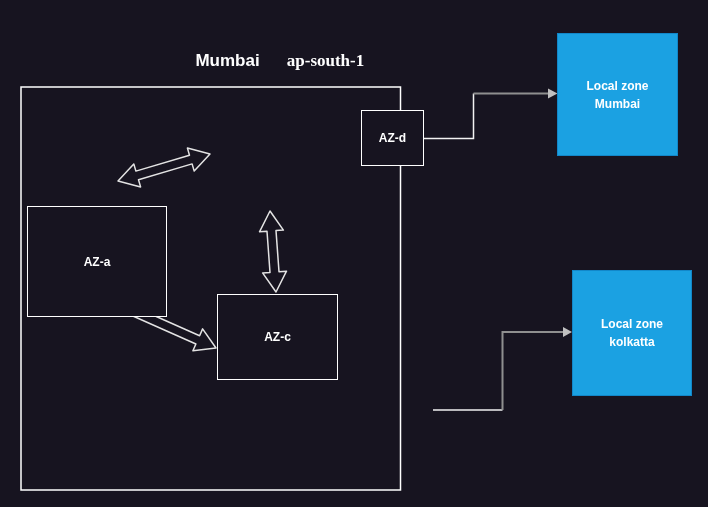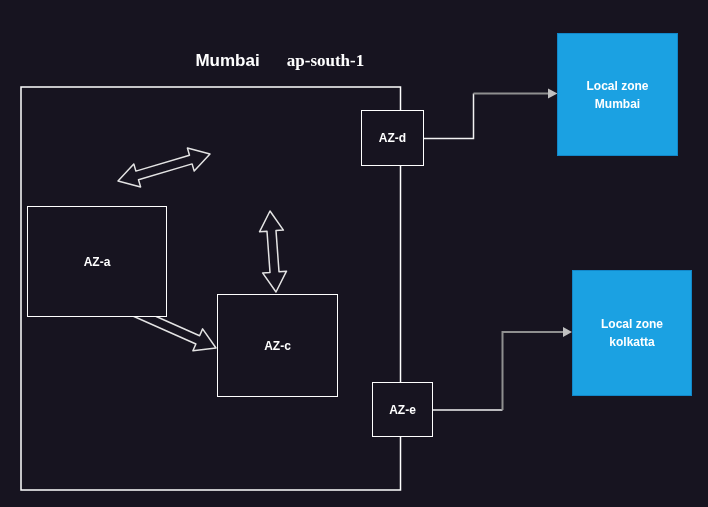--- a/index.html
+++ b/index.html
@@ -52,21 +52,21 @@
     position:absolute;
     color:var(--label-text);
     font-size:17px;
     font-weight:bold;
     text-align:center;
     z-index:2;
     line-height:1.35;
   }
   #node-az-a{left:27px;top:178px;width:140px;height:111px;margin-top:28px;}
   #node-az-b{left:209px;top:97px;width:121px;height:112px;}
-  #node-az-c{left:217px;top:294px;width:121px;height:103px;}
+  #node-az-c{left:217px;top:294px;width:121px;height:86px;}
   #node-az-d{left:361px;top:110px;width:63px;height:56px;}
   #node-az-e{left:372px;top:382px;width:61px;height:55px;}
   #node-delhi{left:557px;top:33px;width:121px;height:123px;}
   #node-kolkatta{left:572px;top:270px;width:120px;height:126px;}
   #label-city{left:190px;top:50px;width:75px;}
   #label-region{left:283px;top:50px;width:85px;font-family:Liberation Serif, serif;}
   #label-distance{left:66px;top:105px;width:80px;}
 </style>
 </head>
 <body>
@@ -95,23 +95,20 @@
 
   <div class="node az-box" id="node-az-a">
     <span>AZ-a</span>
   </div>
   <div class="node az-box" id="node-az-c">
     <span>AZ-c</span>
   </div>
   <div class="node az-box" id="node-az-d">
     <span>AZ-d</span>
   </div>
-  <div class="node az-box" id="node-az-e">
-    <span>AZ-e</span>
-  </div>
 
   <div class="node local-zone" id="node-delhi">
     <span>Local zone</span>
     <span>Mumbai</span>
   </div>
   <div class="node local-zone" id="node-kolkatta">
     <span>Local zone</span>
     <span>kolkatta</span>
   </div>
 

